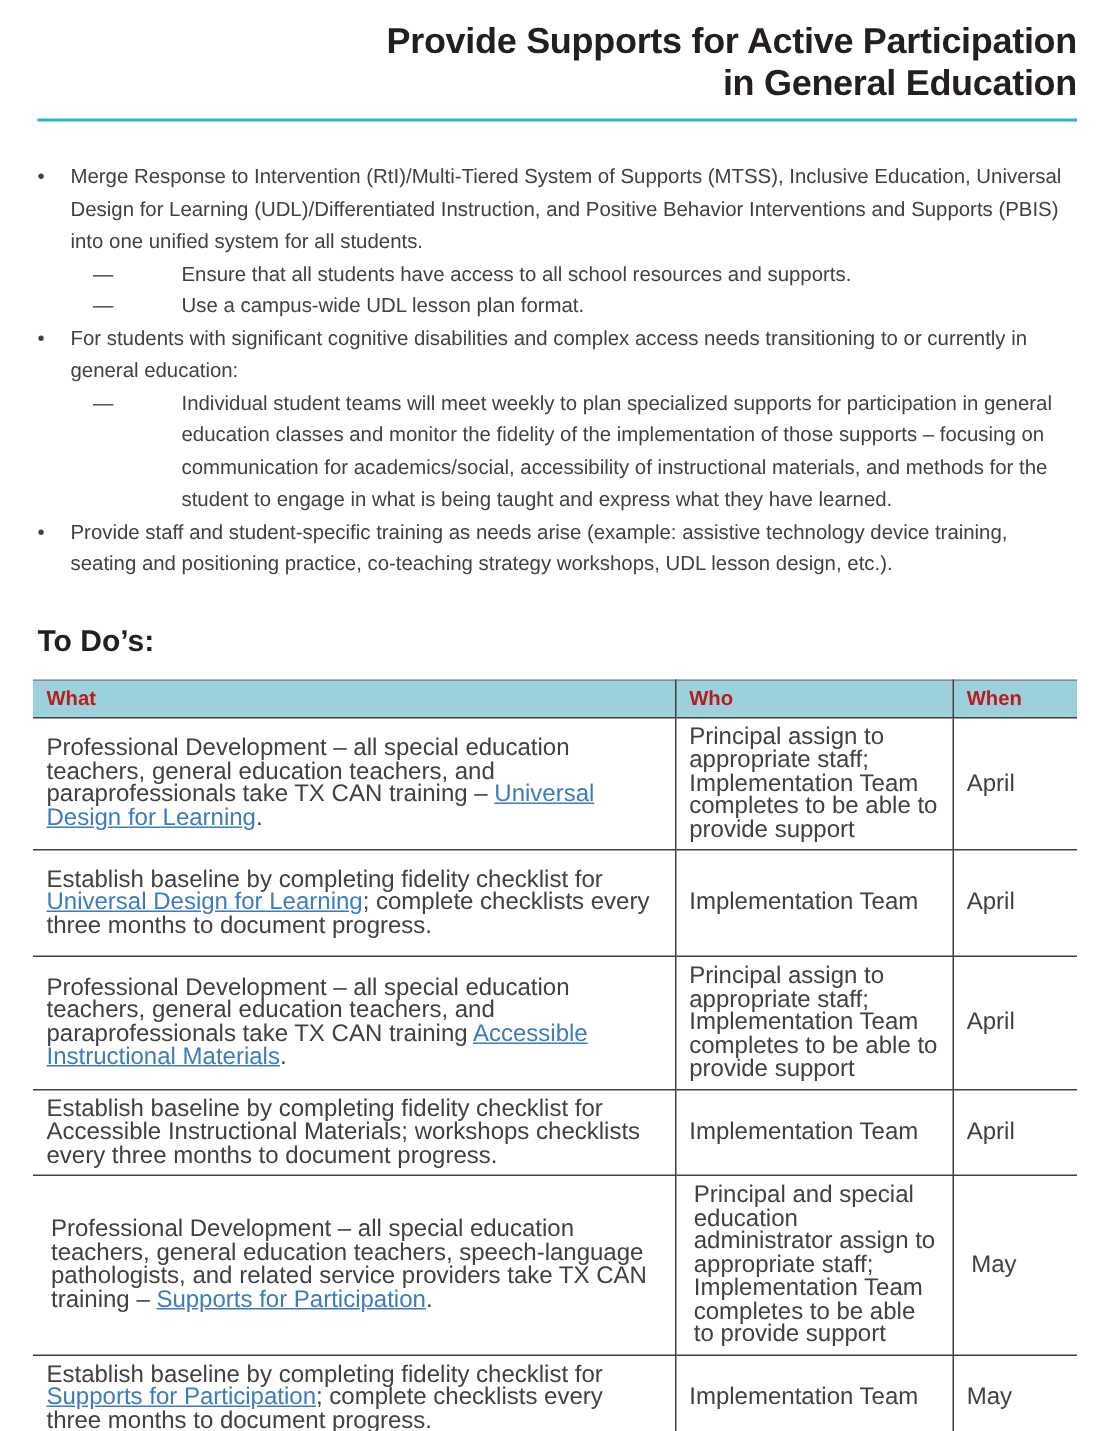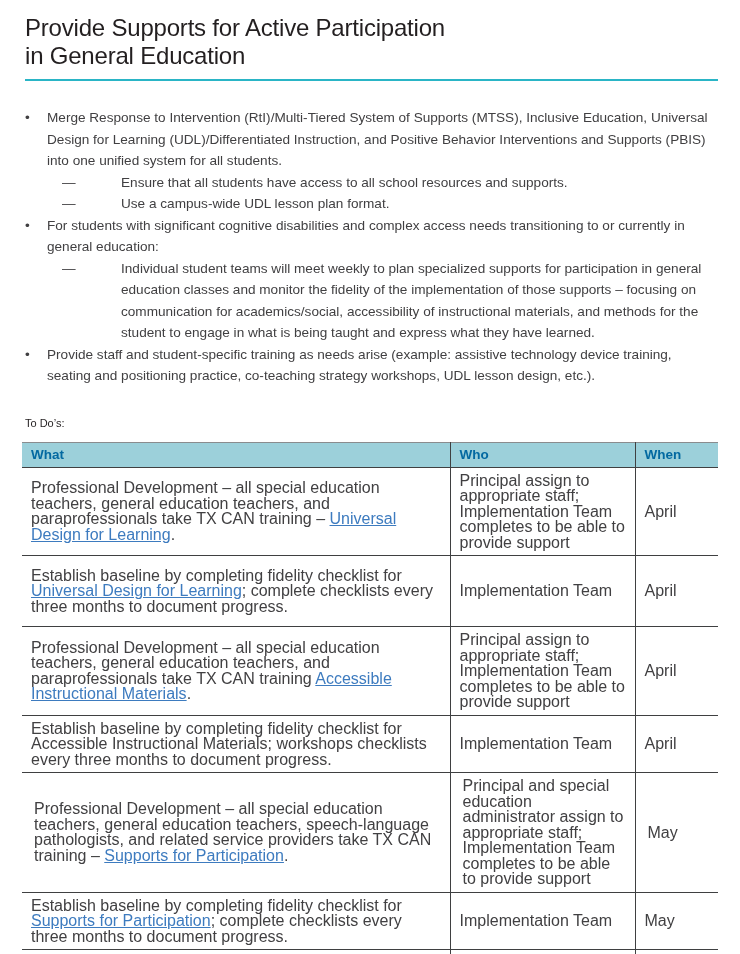--- a/index.html
+++ b/index.html
@@ -12,61 +12,62 @@
     font-family: "Liberation Sans", sans-serif;
     color: var(--text, #414042);
     padding: 14px 22px 0 25px;
     overflow: hidden;
   }
   
   .title {
     margin: 0;
     font-size: 24px;
     line-height: 28px;
-    font-weight: 400;
+    font-weight: 700;
     color: var(--heading, #231f20);
     letter-spacing: -0.2px;
+    text-align: right;
   }
   .title span { display: block; }
   .title-divider {
     border: none;
     border-top: 2px solid var(--accent, #2ab5c6);
     margin: 9px 0 0 0;
   }
   
   .bullet-list { margin-top: 26px; font-size: 13.6px; line-height: 21.5px; }
   .b-item { display: flex; }
   .b-marker { width: 22px; flex: 0 0 22px; }
   .b-text { flex: 1; }
   .sub-item { display: flex; margin-left: 37px; }
   .sub-marker { width: 23px; flex: 0 0 23px; }
   .sub-text { flex: 1; margin-left: 36px; }
   
   .todos-heading {
     margin: 30px 0 0 0;
-    font-size: 11px;
-    font-weight: 400;
+    font-size: 20px;
+    font-weight: 700;
     color: var(--heading, #231f20);
   }
   
   table.todo-table {
     margin: 13px 0 0 -3px;
     width: 696px;
     border-collapse: collapse;
     table-layout: fixed;
   }
   .todo-table col.c-what { width: 428px; }
   .todo-table col.c-who  { width: 185px; }
   .todo-table col.c-when { width: 83px;  }
   .todo-table th {
     background: var(--header-bg, #9cd0da);
     text-align: left;
     font-size: 13.5px;
     font-weight: 700;
-    color: #0369a1;
+    color: #b91c1c;
     padding: 4px 9px;
     border-top: 1px solid #8a8c8e;
     border-bottom: 1px solid #3f4041;
     height: 25px;
   }
   .todo-table td {
     font-size: 16px;
     line-height: 15.5px;
     color: var(--text, #414042);
     vertical-align: middle;

